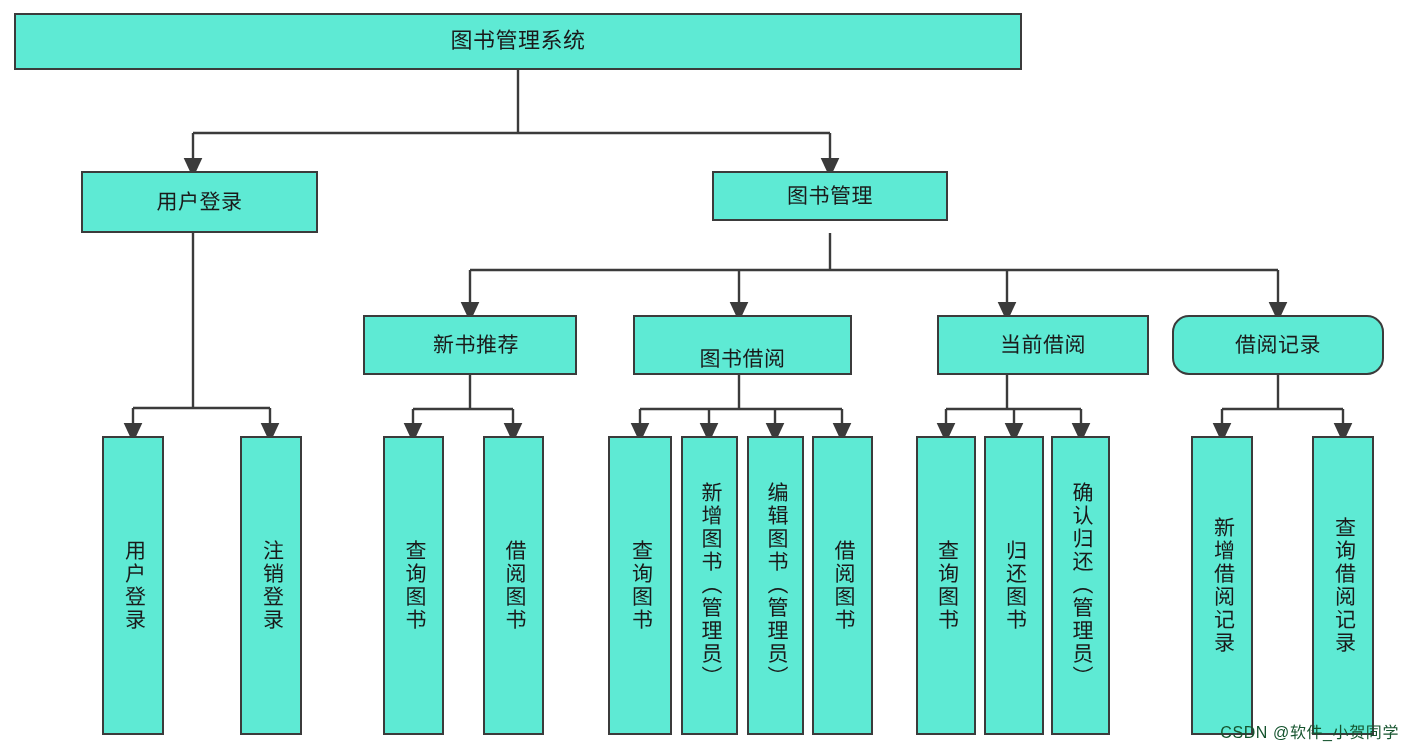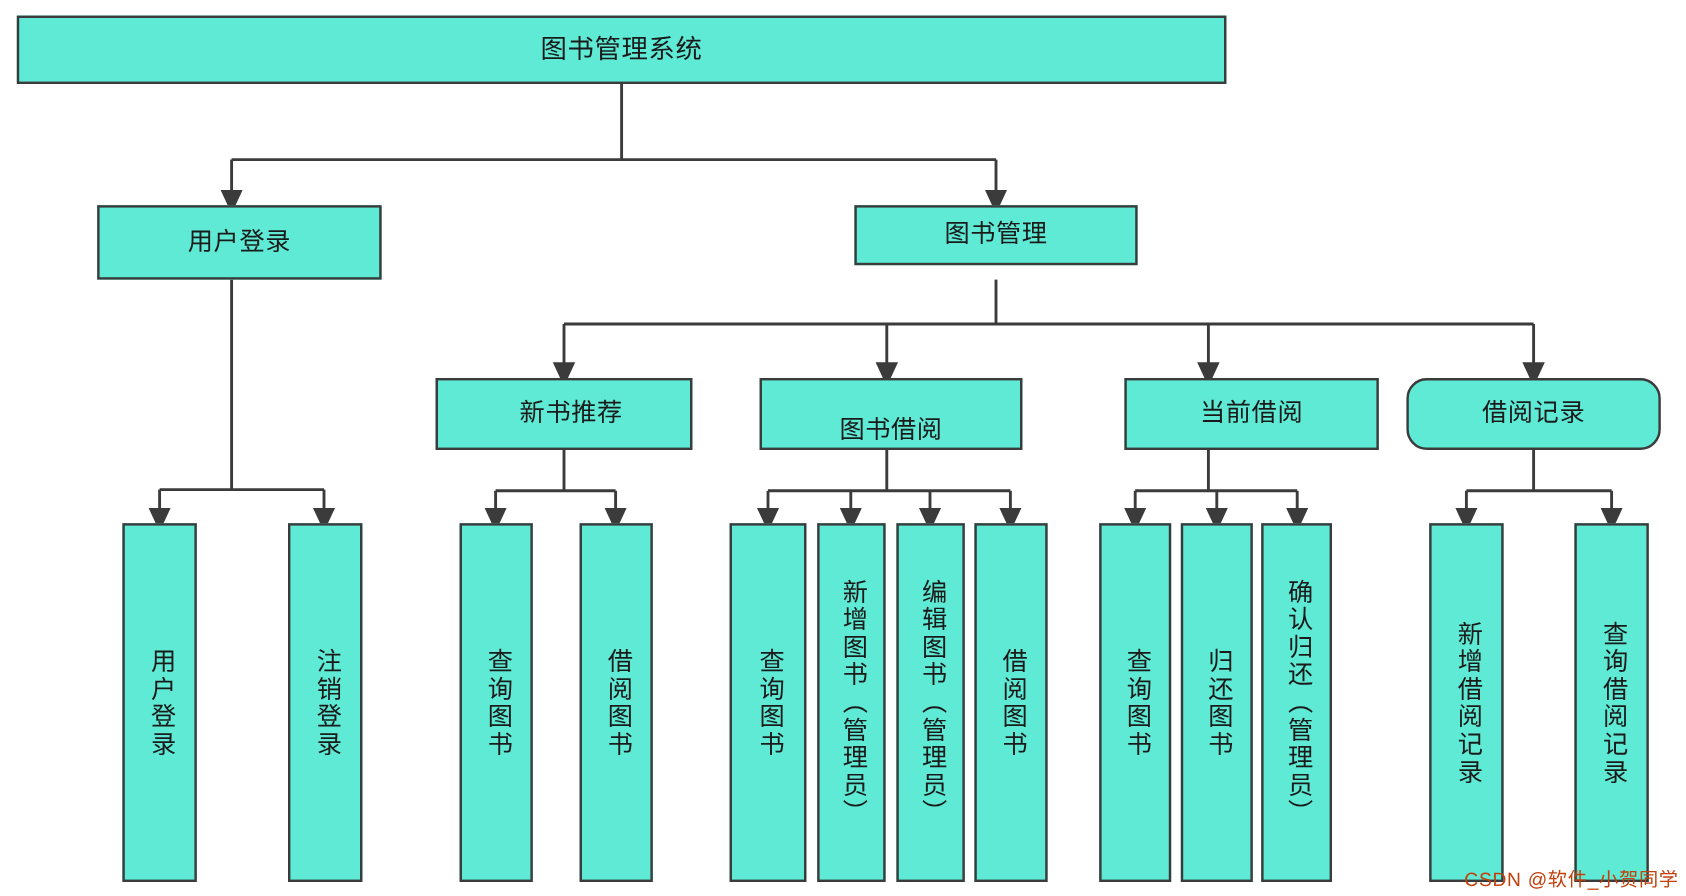--- a/index.html
+++ b/index.html
@@ -66,21 +66,21 @@
     max-height: 278px;
   }
   .node.vert.tall .node-label {
     max-height: 285px;
   }
   #watermark {
     position: absolute;
     right: 6px;
     bottom: 4px;
     font-size: 16px;
-    color: #c2410c;
+    color: #14532d;
     letter-spacing: 0.6px;
     white-space: nowrap;
     user-select: none;
   }
 </style>
 </head>
 <body>
 
 <div id="diagram-canvas">
 

